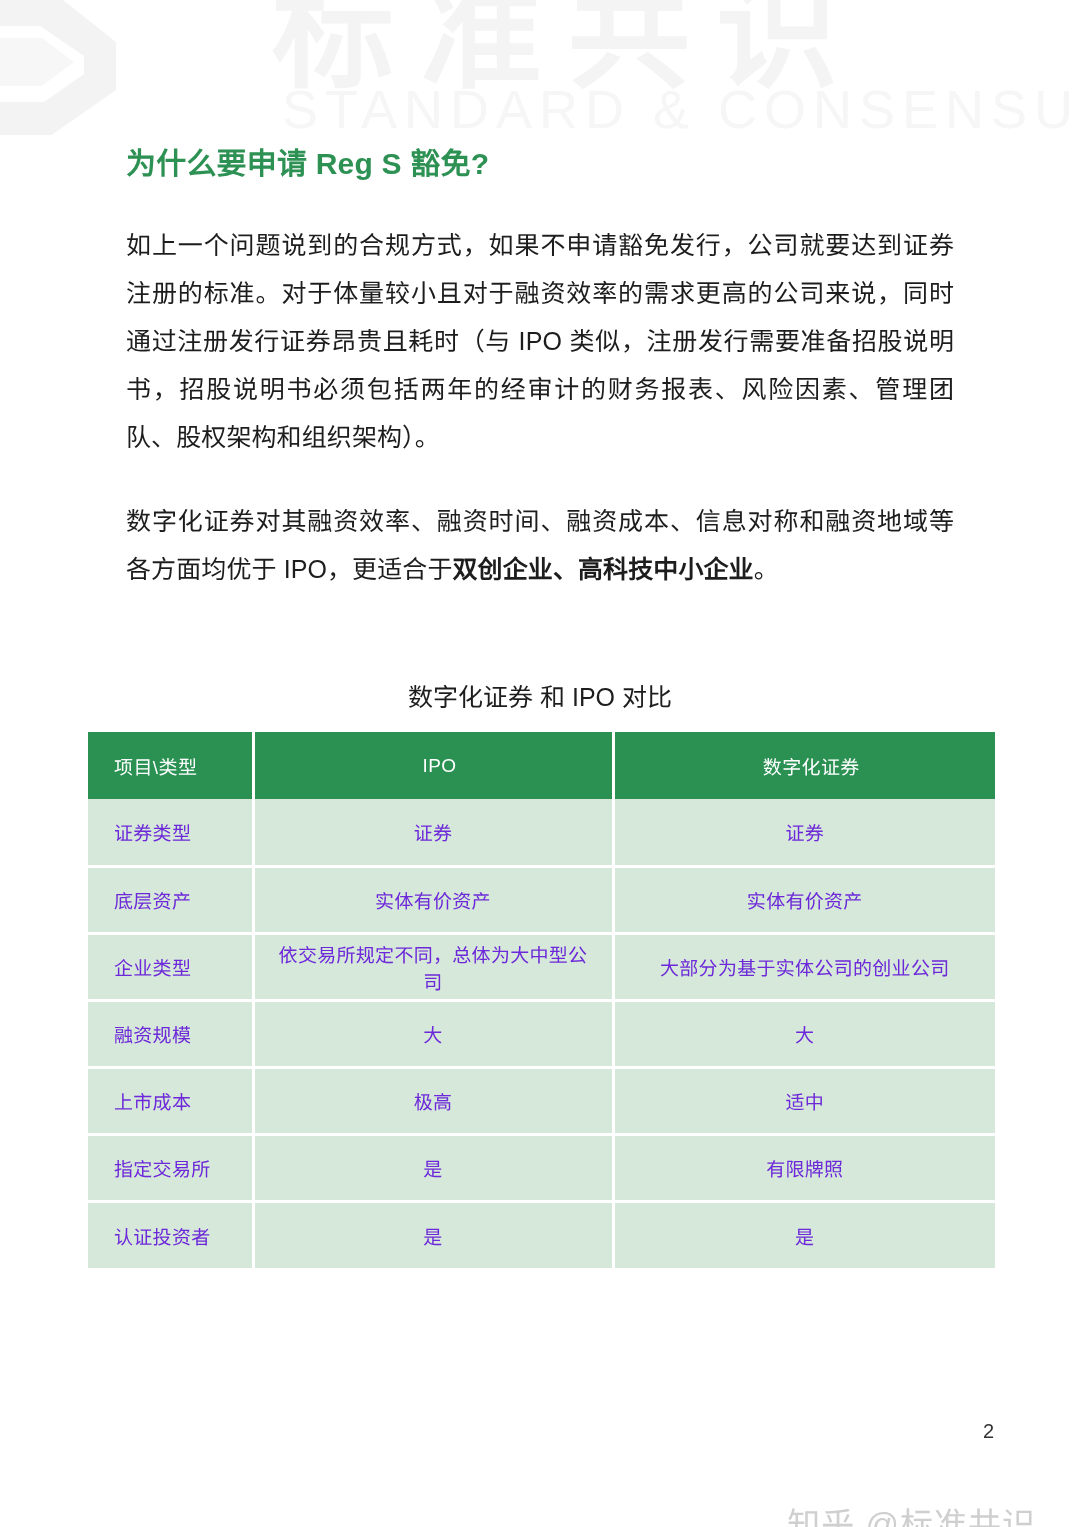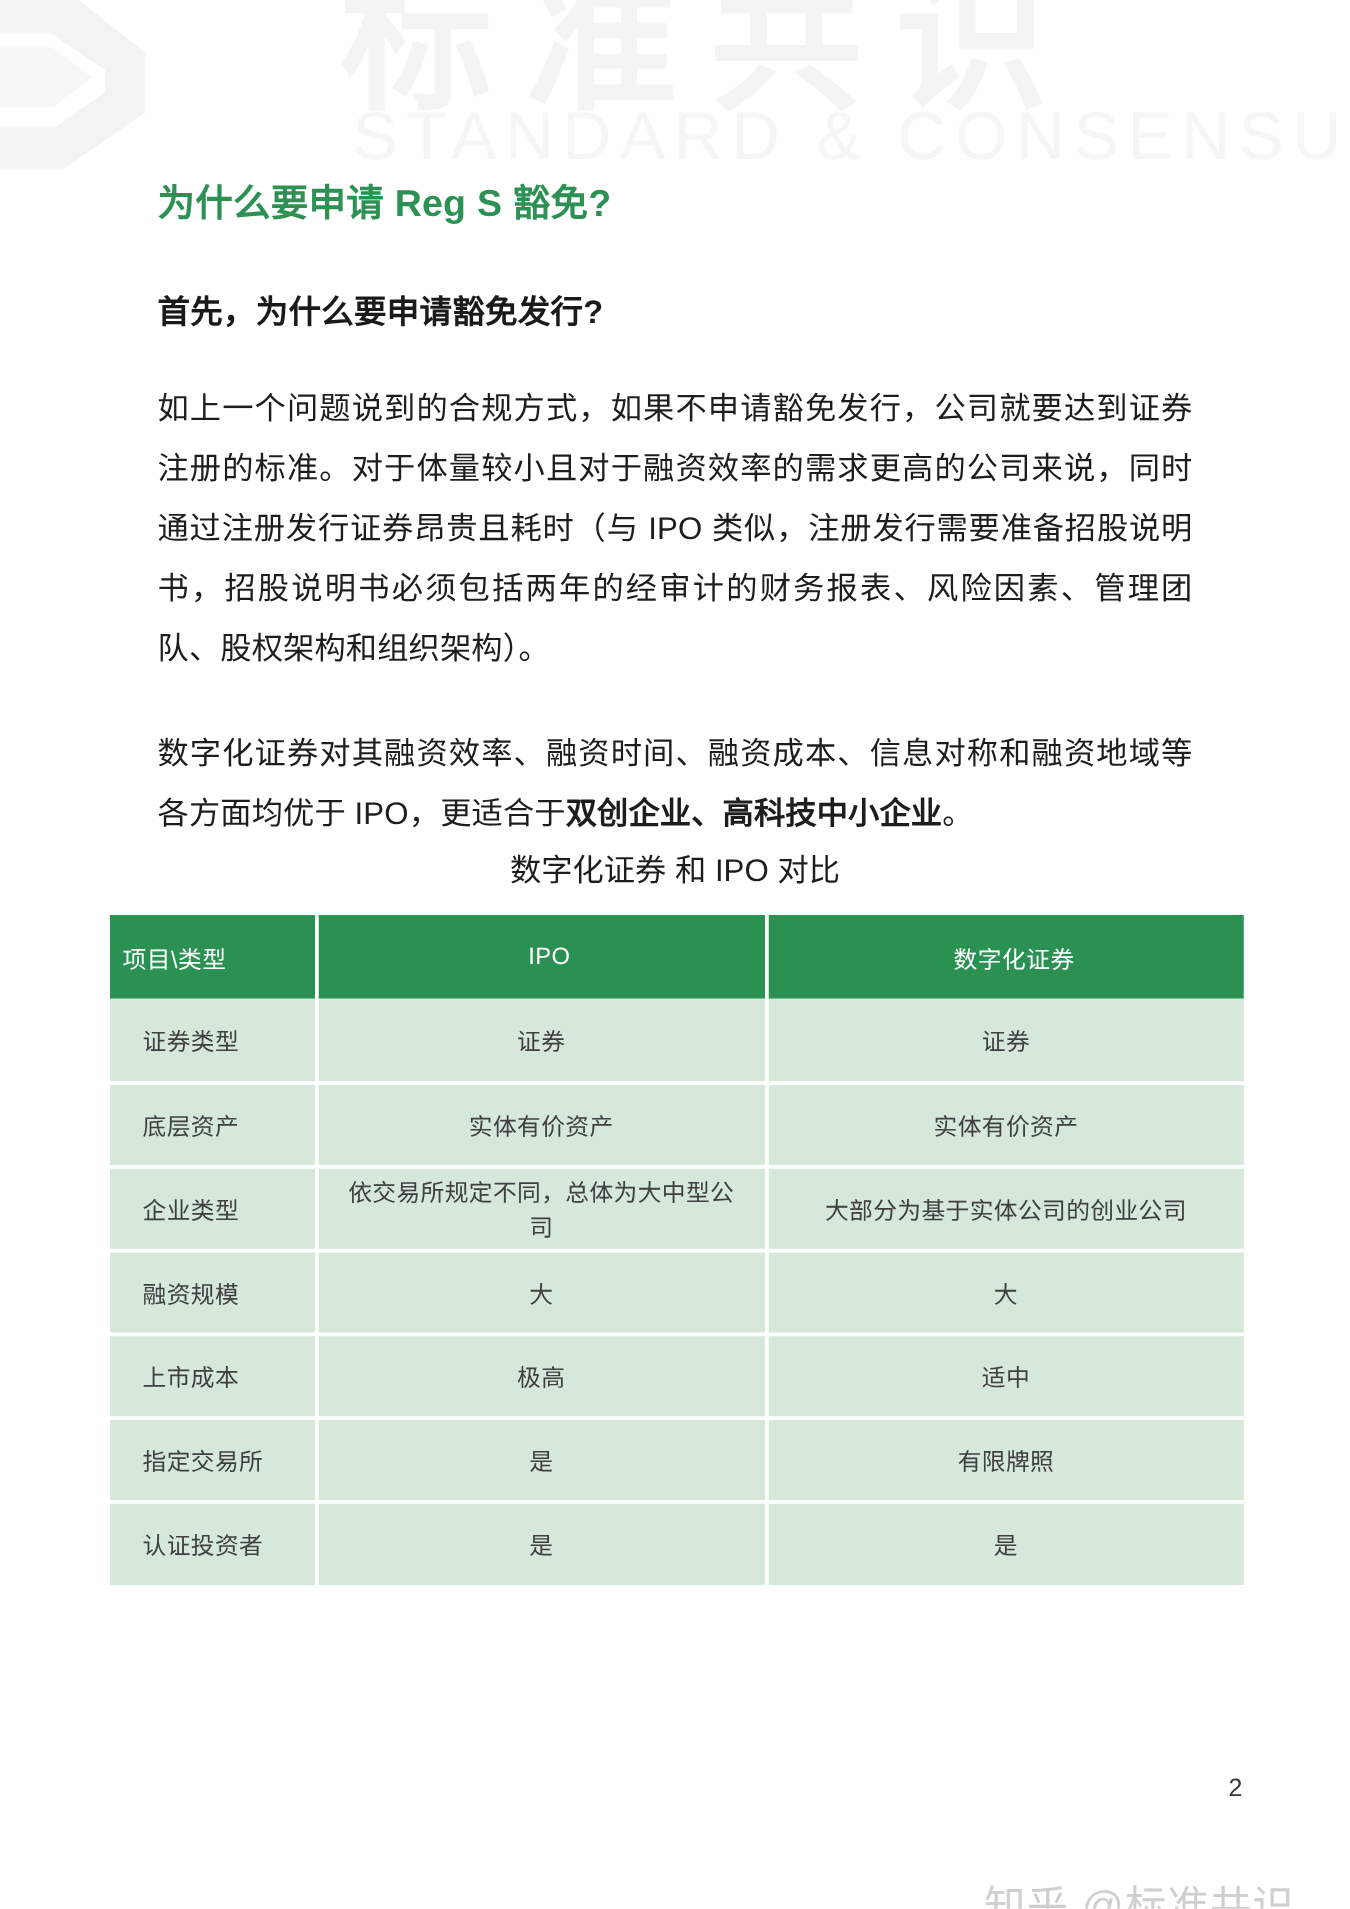--- a/index.html
+++ b/index.html
@@ -143,30 +143,30 @@
     font-weight: 400;
     height: 67px;
     padding: 0 18px;
     border-right: 3px solid #ffffff;
     box-sizing: border-box;
     letter-spacing: 0.4px;
   }
   table.cmp-table thead th:last-child { border-right: none; }
   table.cmp-table thead th.col-label {
     text-align: left;
-    padding-left: 10px;
+    padding-left: 26px;
   }
   table.cmp-table thead th.col-value {
     text-align: center;
     padding-left: 31px;
   }
 
   table.cmp-table tbody td {
     background: #d5e8da;
-    color: #404040;
+    color: #6d28d9;
     font-size: 19px;
     font-weight: 400;
     height: 67px;
     padding: 0 16px;
     border-right: 3px solid #ffffff;
     border-bottom: 3px solid #ffffff;
     box-sizing: border-box;
     letter-spacing: 0.3px;
   }
   table.cmp-table tbody td:last-child { border-right: none; }
@@ -212,21 +212,20 @@
       <path d="M10 52 L54 52 L86 76 L54 100 L10 100 Z" fill="#f7f7f7"></path>
     </svg>
     <div class="wm-cn">标准共识</div>
     <div class="wm-en">STANDARD &amp; CONSENSUS</div>
   </div>
 
   <div class="content">
 
     <h1 class="section-heading">为什么要申请 Reg S 豁免?</h1>
 
-    <h2 class="sub-heading">首先，为什么要申请豁免发行?</h2>
 
     <p class="body-text">如上一个问题说到的合规方式，如果不申请豁免发行，公司就要达到证券注册的标准。对于体量较小且对于融资效率的需求更高的公司来说，同时通过注册发行证券昂贵且耗时（与 IPO 类似，注册发行需要准备招股说明书，招股说明书必须包括两年的经审计的财务报表、风险因素、管理团队、股权架构和组织架构）。</p>
 
     <p class="body-text"><span>数字化证券对其融资效率、融资时间、融资成本、信息对称和融资地域等各方面均优于 IPO，更适合于</span><b>双创企业、高科技中小企业</b><span>。</span></p>
 
     <div class="table-caption">数字化证券 和 IPO 对比</div>
 
     <div class="cmp-table-wrap">
       <table class="cmp-table">
         <colgroup>

